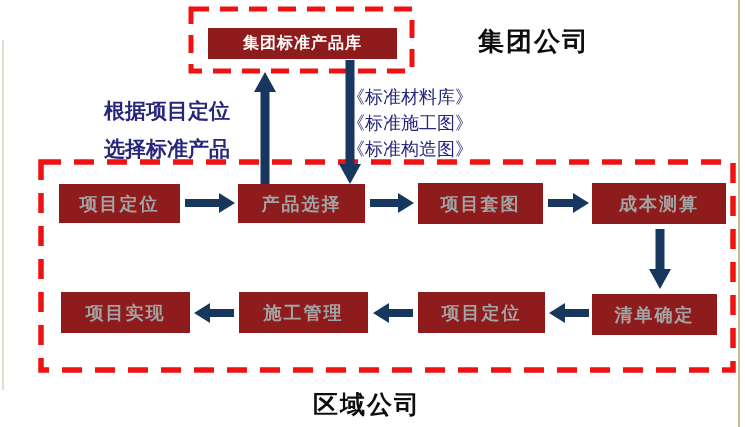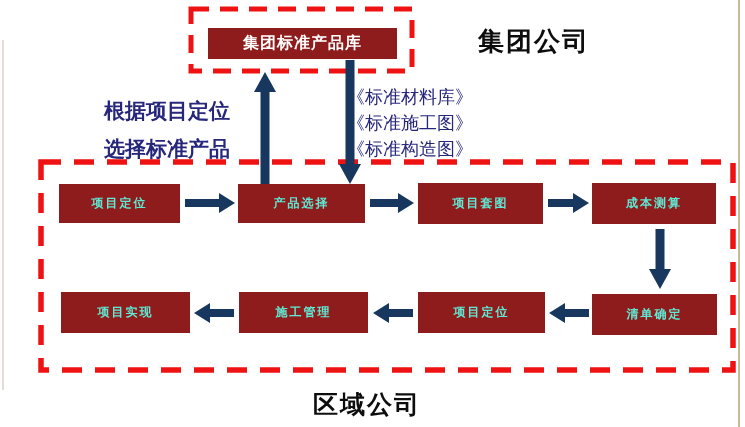--- a/index.html
+++ b/index.html
@@ -4,33 +4,33 @@
 <style>
   html,body{margin:0;padding:0;background:#ffffff;}
   .stage{
     position:relative;width:745px;height:427px;background:#ffffff;overflow:hidden;
     font-family:"Liberation Sans","DejaVu Sans",sans-serif;
   }
   .overlay{position:absolute;left:0;top:0;width:745px;height:427px;}
   .edge-left{position:absolute;left:2px;top:40px;width:2px;height:350px;background:#e3ded2;}
   .edge-right{position:absolute;left:738px;top:0;width:2px;height:427px;background:#c9b995;}
   .node{
-    position:absolute;background:#8e1c1c;color:#5eead4;
+    position:absolute;background:#8e1c1c;color:#a3a3a3;
     display:flex;align-items:center;justify-content:center;
-    font-weight:bold;font-size:12px;letter-spacing:2px;white-space:nowrap;
+    font-weight:bold;font-size:18px;letter-spacing:2px;white-space:nowrap;
   }
   .topnode{
     position:absolute;left:208px;top:28px;width:189px;height:31px;
     background:#8e1c1c;color:#ffffff;display:flex;align-items:center;justify-content:center;
     font-weight:bold;font-size:16px;letter-spacing:1px;white-space:nowrap;
   }
   .n-r1c1{left:59px;top:184px;width:121px;height:39px;}
   .n-r1c2{left:238px;top:184px;width:127px;height:39px;}
   .n-r1c3{left:418px;top:183px;width:125px;height:41px;}
-  .n-r1c4{left:592px;top:183px;width:124px;height:41px;}
+  .n-r1c4{left:592px;top:183px;width:134px;height:41px;}
   .n-r2c1{left:61px;top:292px;width:129px;height:41px;}
   .n-r2c2{left:239px;top:292px;width:129px;height:41px;text-align:right;}
   .n-r2c3{left:418px;top:292px;width:127px;height:41px;}
   .n-r2c4{left:592px;top:294px;width:125px;height:41px;}
   .corp-title{
     position:absolute;left:478px;top:24px;color:#0d0d0d;
     font-size:26px;font-weight:bold;letter-spacing:2px;white-space:nowrap;
   }
   .region-title{
     position:absolute;left:313px;top:388px;color:#0d0d0d;

